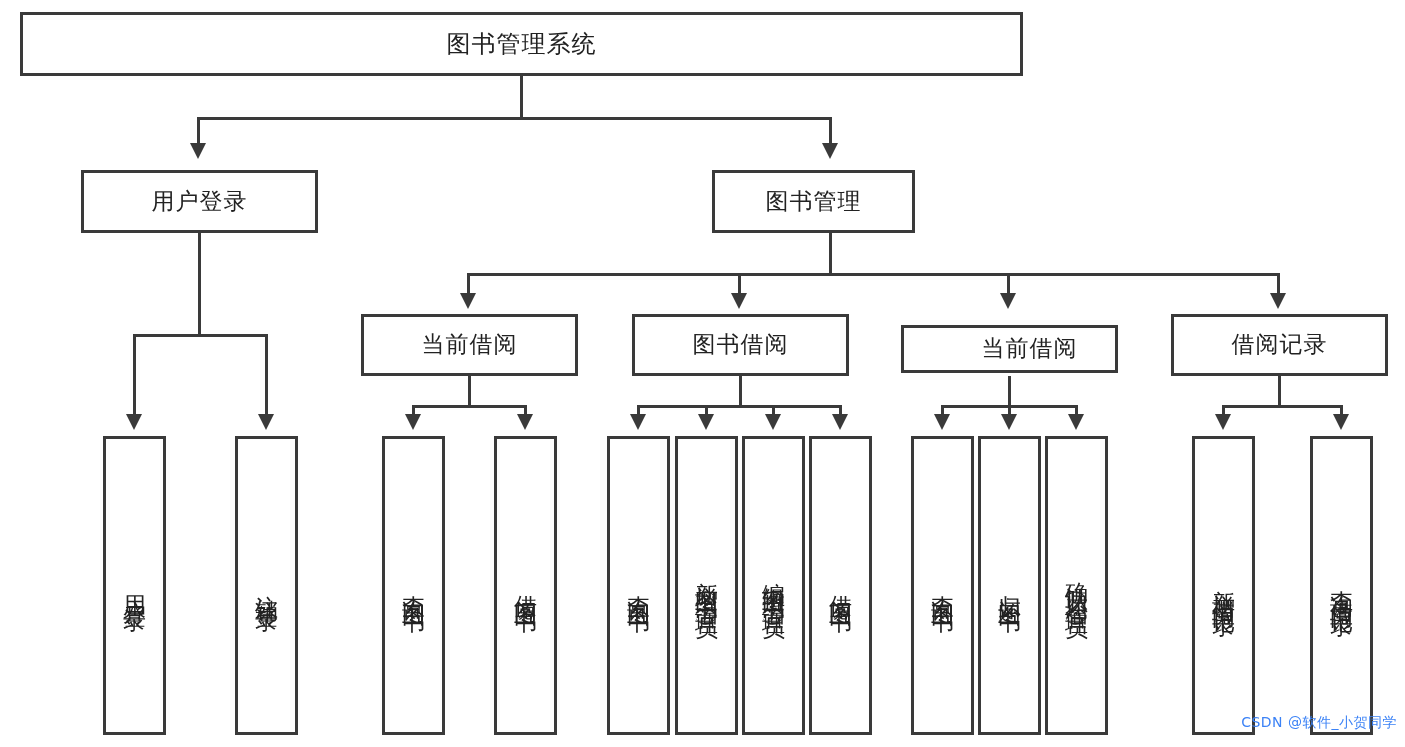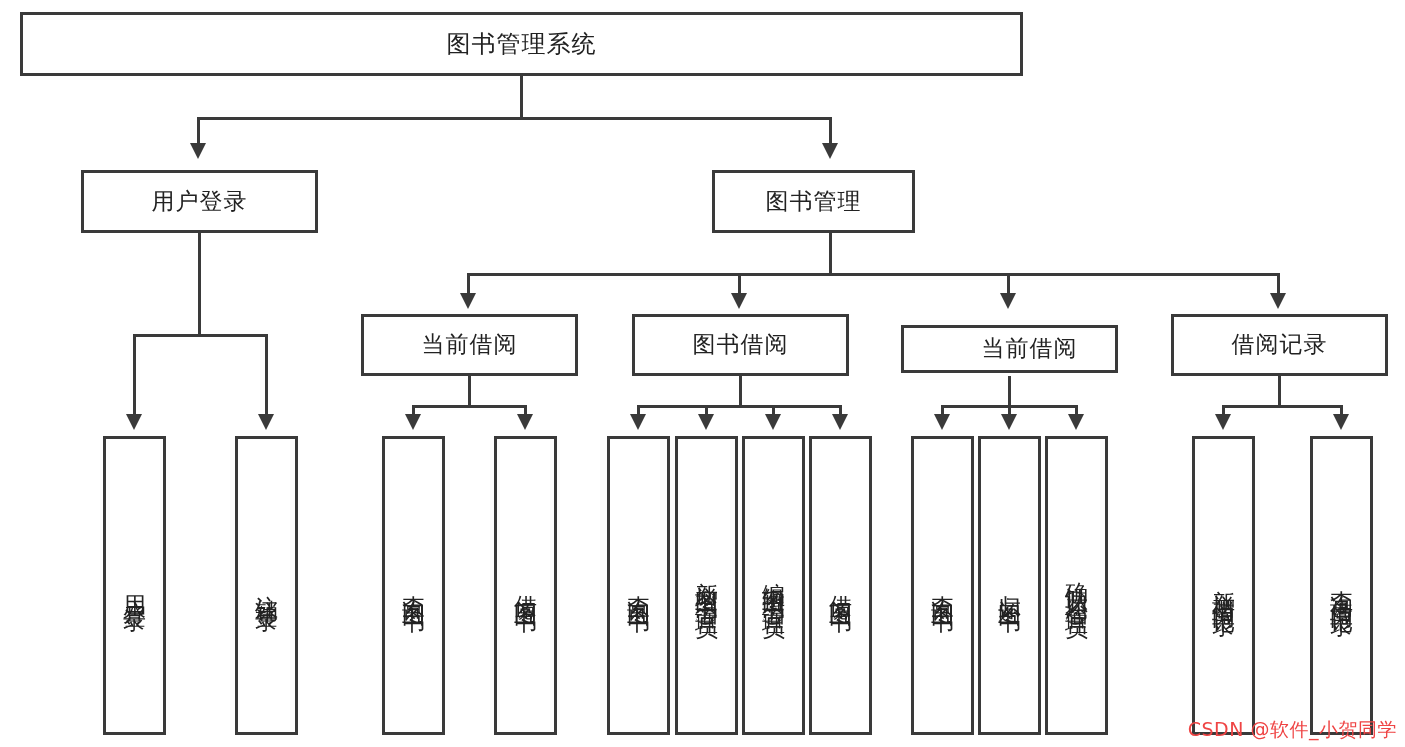--- a/index.html
+++ b/index.html
@@ -59,23 +59,23 @@
   .arrow{
     position:absolute;
     width:0;height:0;
     border-left:8px solid transparent;
     border-right:8px solid transparent;
     border-top:16px solid #3a3a3a;
     z-index:2;
   }
   #watermark{
     position:absolute;
-    right:8px;bottom:4px;
-    color:#ef4444;
-    font-size:19px;
+    right:8px;bottom:15px;
+    color:#3b82f6;
+    font-size:14px;
     letter-spacing:0.5px;
     z-index:9;
     white-space:nowrap;
     user-select:none;
   }
 </style>
 </head>
 <body>
 
 <div id="diagram">

